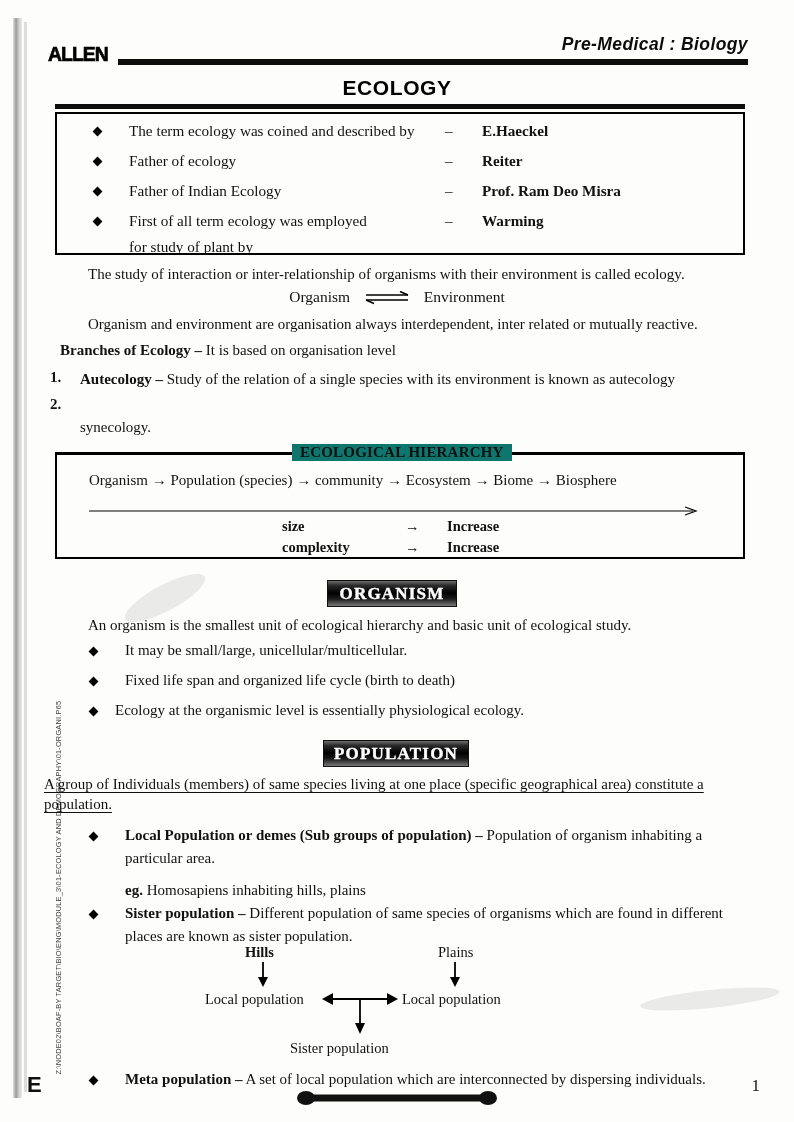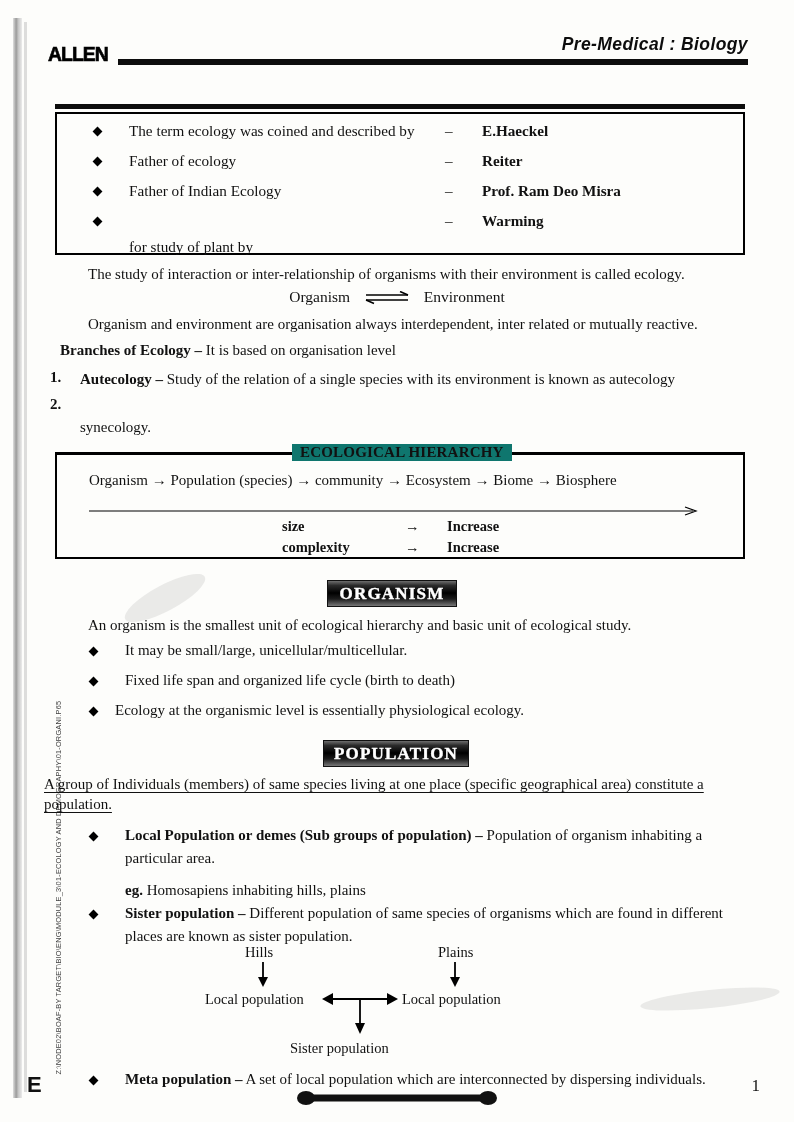--- a/index.html
+++ b/index.html
@@ -315,20 +315,21 @@
   <div class="margin-strip2"></div>
   <div class="vertical-path">Z:\NODE02\BOAF-BY TARGET\BIO\ENG\MODULE_3\01-ECOLOGY AND DEMOGRAPHY\01-ORGANI.P65</div>
   <div class="corner-e">E</div>
 
   <div class="header">
     <div class="allen-logo">ALLEN</div>
     <div class="header-rule"></div>
     <div class="header-title">Pre-Medical : Biology</div>
   </div>
 
+  <div class="chapter-title">ECOLOGY</div>
   <div class="title-rule"></div>
 
   <div class="def-box">
     <div class="def-row" style="top:8px">
       <div class="def-bullet"></div>
       <div class="def-label">The term ecology was coined and described by</div>
       <div class="def-dash">–</div>
       <div class="def-value">E.Haeckel</div>
     </div>
     <div class="def-row" style="top:38px">
@@ -338,20 +339,21 @@
       <div class="def-value">Reiter</div>
     </div>
     <div class="def-row" style="top:68px">
       <div class="def-bullet"></div>
       <div class="def-label">Father of Indian Ecology</div>
       <div class="def-dash">–</div>
       <div class="def-value">Prof. Ram Deo Misra</div>
     </div>
     <div class="def-row" style="top:98px">
       <div class="def-bullet"></div>
+      <div class="def-label">First of all term ecology was employed</div>
       <div class="def-dash">–</div>
       <div class="def-value">Warming</div>
     </div>
     <div class="def-row" style="top:124px">
       <div class="def-cont">for study of plant by</div>
     </div>
   </div>
 
   <div class="para" style="left:88px; top:264px; width:660px;">The study of interaction or inter-relationship of organisms with their environment is called ecology.</div>
 
@@ -437,21 +439,21 @@
   </div>
 
   <div class="bullet-diamond" style="left:90px; top:911px;"></div>
   <div class="bullet-text" style="left:125px; top:903px; width:625px;">
     <span class="bold">Sister population –</span>
     <span>Different population of same species of organisms which are found in different</span>
   </div>
   <div class="bullet-text" style="left:125px; top:926px;">places are known as  sister population.</div>
 
   <div class="diagram">
-    <div class="dg-label" style="left:95px; top:0;">Hills</div>
+    <div class="dg-label" style="left:95px; top:0;font-weight:bold;">Hills</div>
     <div class="dg-label" style="left:288px; top:0;">Plains</div>
     <div class="dg-label" style="left:55px; top:47px;">Local population</div>
     <div class="dg-label" style="left:252px; top:47px;">Local population</div>
     <div class="dg-label" style="left:140px; top:96px;">Sister population</div>
     <svg width="460" height="118" viewBox="0 0 460 118" style="position:absolute;left:0;top:0;">
 
       <path d="M113 18 L113 40" stroke="#000" stroke-width="1.8" fill="none"></path>
       <path d="M108 33 L113 43 L118 33 Z" fill="#000"></path>
 
       <path d="M305 18 L305 40" stroke="#000" stroke-width="1.8" fill="none"></path>

